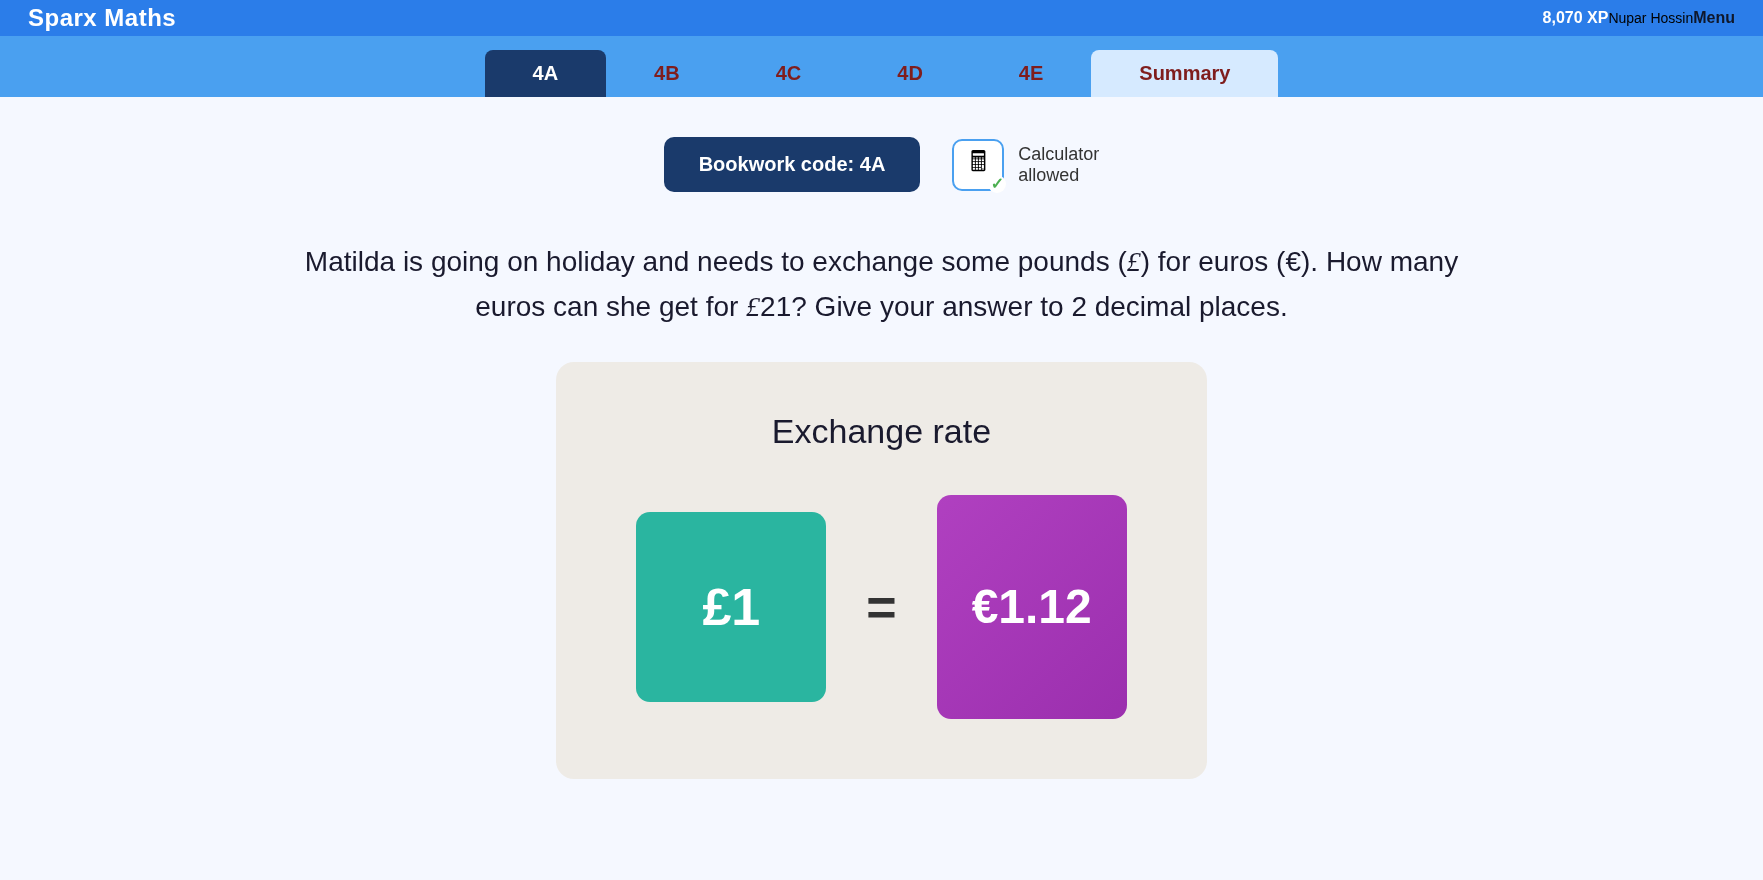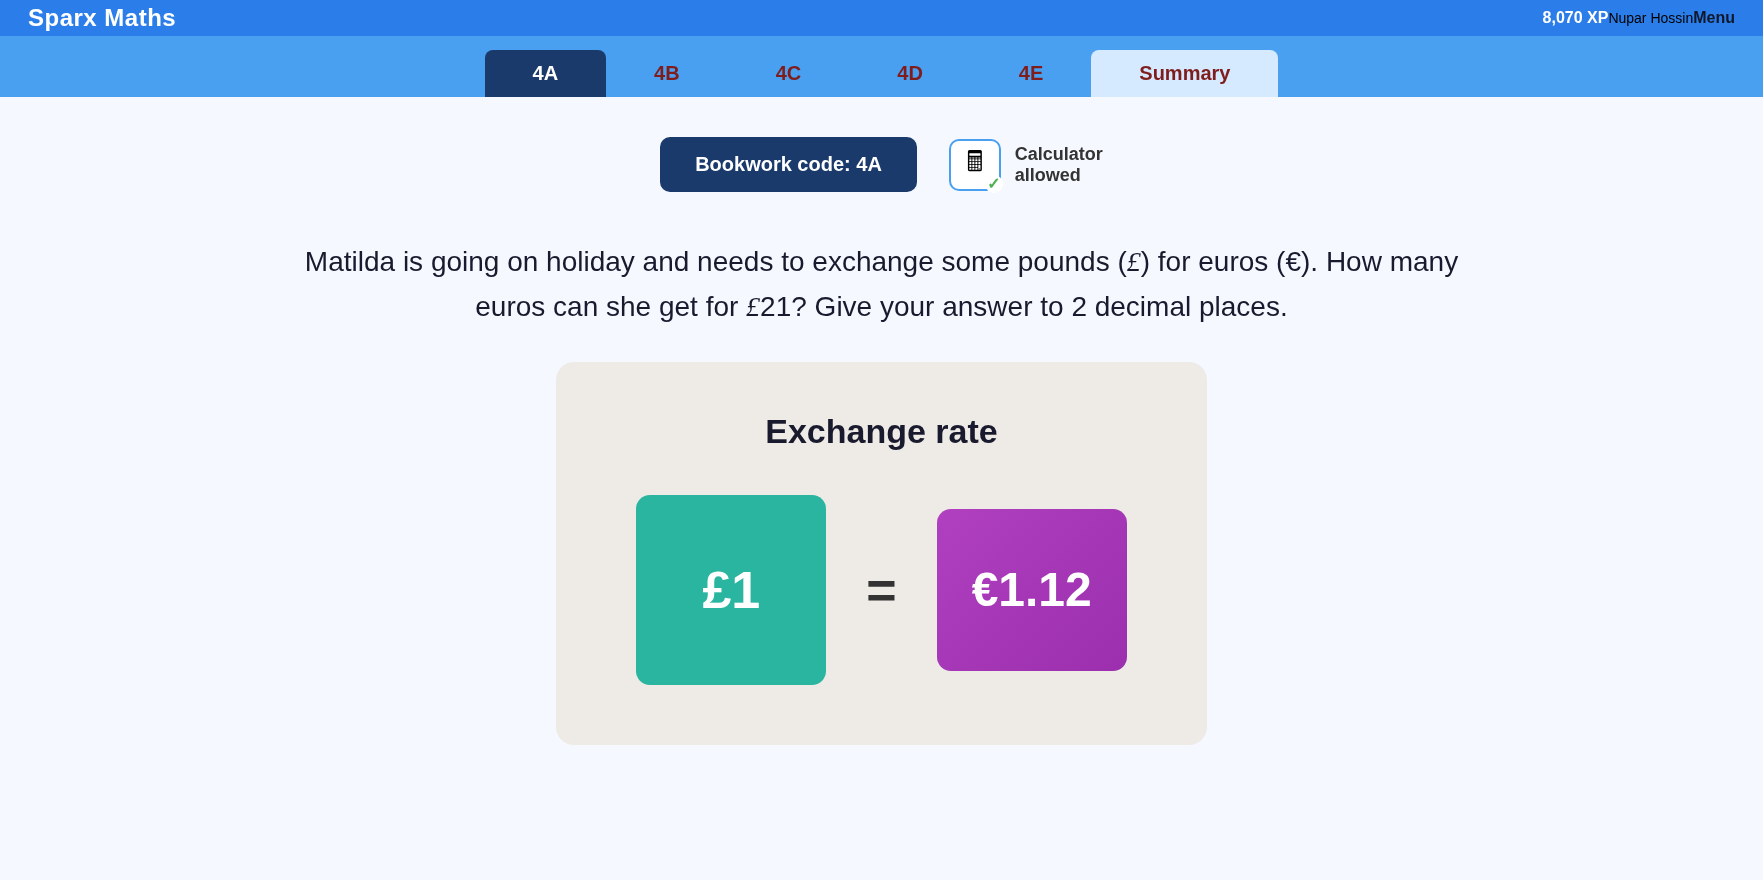--- a/index.html
+++ b/index.html
@@ -148,21 +148,21 @@
       width: 18px;
       height: 18px;
       display: flex;
       align-items: center;
       justify-content: center;
     }
 
     .calculator-label {
       font-size: 18px;
       color: #333;
-      font-weight: 700;
+      font-weight: 400;
     }
 
     
     .question-text {
       font-size: 28px;
       color: #1a1a2e;
       text-align: center;
       max-width: 1200px;
       line-height: 1.6;
       margin-bottom: 32px;
@@ -180,21 +180,21 @@
       border-radius: 18px;
       padding: 50px 80px 60px 80px;
       display: flex;
       flex-direction: column;
       align-items: center;
       min-width: 620px;
     }
 
     .exchange-title {
       font-size: 34px;
-      font-weight: 700;
+      font-weight: 400;
       color: #1a1a2e;
       margin-bottom: 44px;
     }
 
     .exchange-boxes {
       display: flex;
       align-items: center;
       gap: 40px;
     }
 
@@ -214,21 +214,21 @@
     .exchange-equals {
       font-size: 52px;
       font-weight: 700;
       color: #333;
     }
 
     .exchange-box-eur {
       background: linear-gradient(135deg, #b040c0, #9b2fae);
       border-radius: 14px;
       width: 190px;
-      height: 162px;
+      height: 224px;
       display: flex;
       align-items: center;
       justify-content: center;
       color: #ffffff;
       font-size: 48px;
       font-weight: 800;
     }
   </style>
 </head>
 <body>

